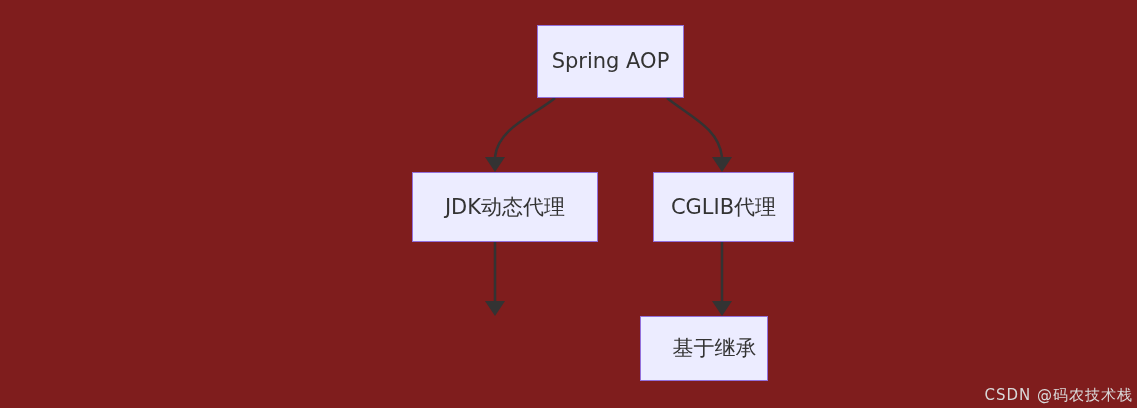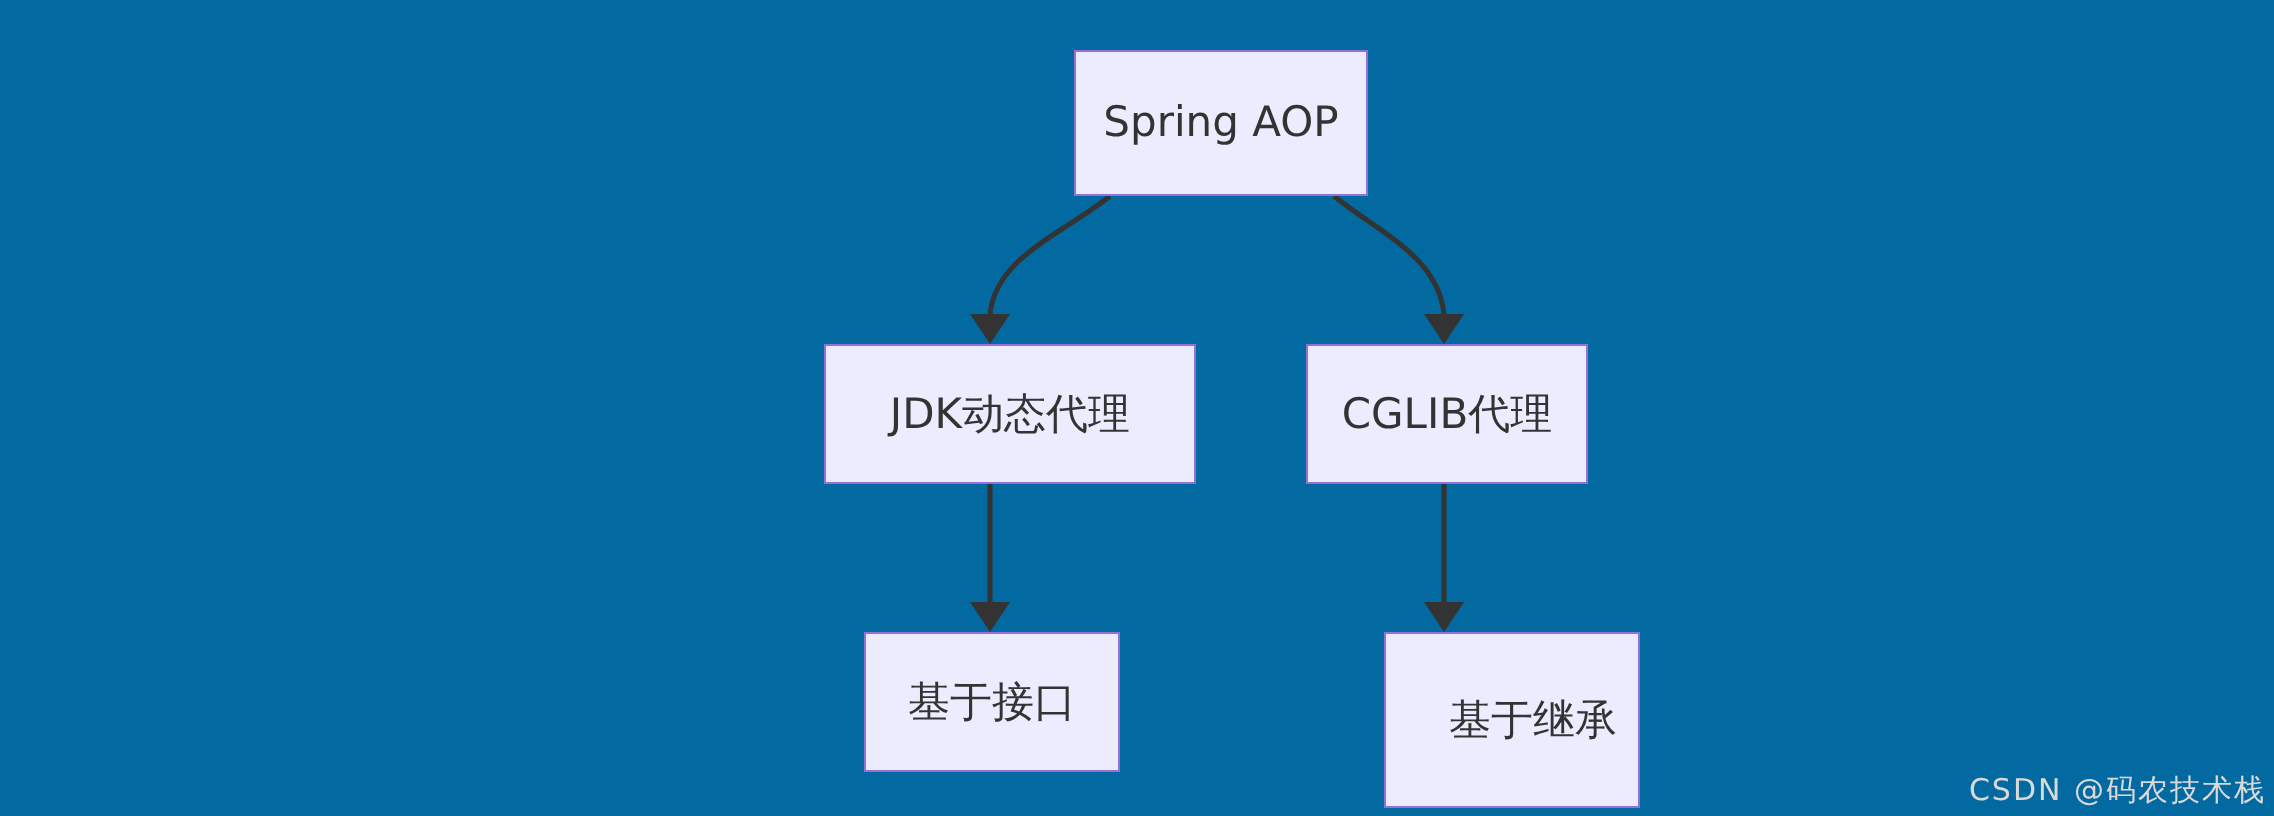--- a/index.html
+++ b/index.html
@@ -4,21 +4,21 @@
 <style>
   html, body { margin: 0; padding: 0; }
   body {
     background: #ffffff;
     font-family: "DejaVu Sans", "Liberation Sans", sans-serif;
   }
   .canvas {
     position: relative;
     width: 1137px;
     height: 408px;
-    background: #0369a1;
+    background: #7f1d1d;
     overflow: hidden;
   }
   .edges {
     position: absolute;
     left: 0; top: 0;
     width: 1137px; height: 408px;
   }
   .edge {
     fill: none;
     stroke: var(--edge, #333333);
@@ -66,19 +66,18 @@
     <path class="edge" d="M722,242 L722,302"></path>
     <polygon class="arrowhead" points="712,301 732,301 722,316"></polygon>
   </svg>
 
   <div class="node" style="left:537px; top:25px; width:147px; height:73px;">Spring AOP</div>
 
   <div class="node" style="left:412px; top:172px; width:186px; height:70px;">JDK动态代理</div>
 
   <div class="node" style="left:653px; top:172px; width:141px; height:70px;">CGLIB代理</div>
 
-  <div class="node" style="left:432px; top:316px; width:128px; height:70px;">基于接口</div>
 
-  <div class="node" style="left:692px; top:316px; width:128px; height:88px;padding-left:21px;">基于继承</div>
+  <div class="node" style="left:640px; top:316px; width:128px; height:65px;padding-left:21px;">基于继承</div>
 
   <div class="watermark">CSDN @码农技术栈</div>
 
 </div>
 
 </body></html>

